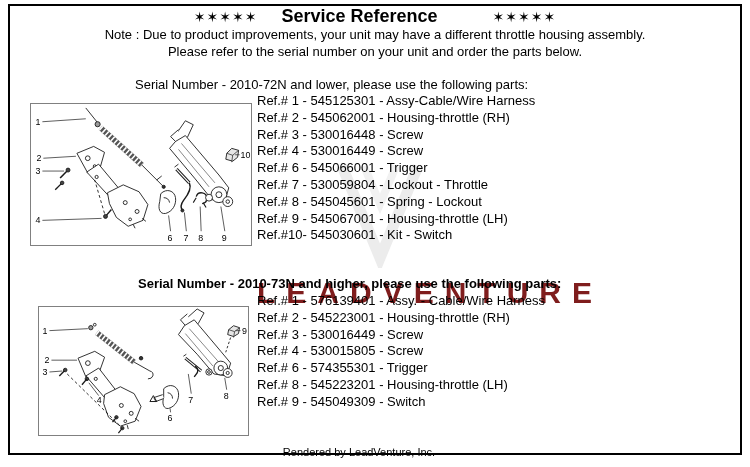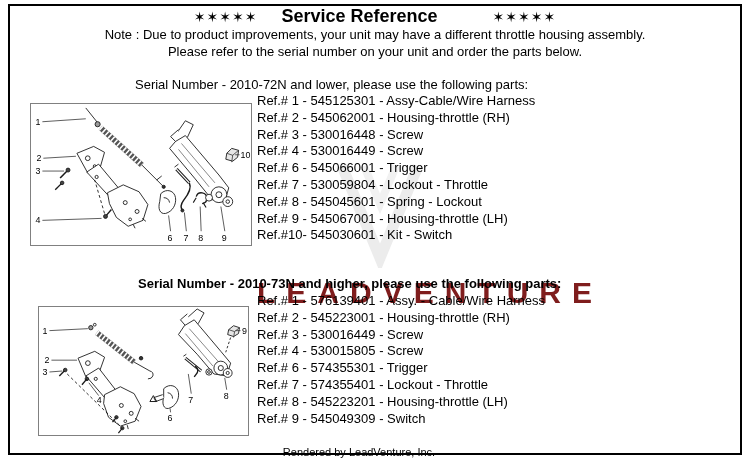--- a/index.html
+++ b/index.html
@@ -166,21 +166,20 @@
     </svg>
   </div>
 
   <div id="heading-2" class="abs content section-heading">Serial Number - 2010-73N and higher, please use the following parts:</div>
   <div id="parts-2" class="abs content parts">
     <div class="part-row">Ref.# 1 - 576139401 - Assy. - Cable/Wire Harness</div>
     <div class="part-row">Ref.# 2 - 545223001 - Housing-throttle (RH)</div>
     <div class="part-row">Ref.# 3 - 530016449 - Screw</div>
     <div class="part-row">Ref.# 4 - 530015805 - Screw</div>
     <div class="part-row">Ref.# 6 - 574355301 - Trigger</div>
-    <div class="part-row">Ref.# 7 - 574355401 - Lockout - Throttle</div>
     <div class="part-row">Ref.# 8 - 545223201 - Housing-throttle (LH)</div>
     <div class="part-row">Ref.# 9 - 545049309 - Switch</div>
   </div>
 
   <div id="diagram-2" class="abs content diagram">
     <svg viewBox="0 0 211 130">
       <g stroke="#1a1a1a" stroke-width="0.9" fill="none">
 
         <circle cx="52" cy="21" r="2.2" fill="#9a9a9a"></circle>
         <circle cx="56" cy="18" r="1.4" fill="#fff"></circle>

